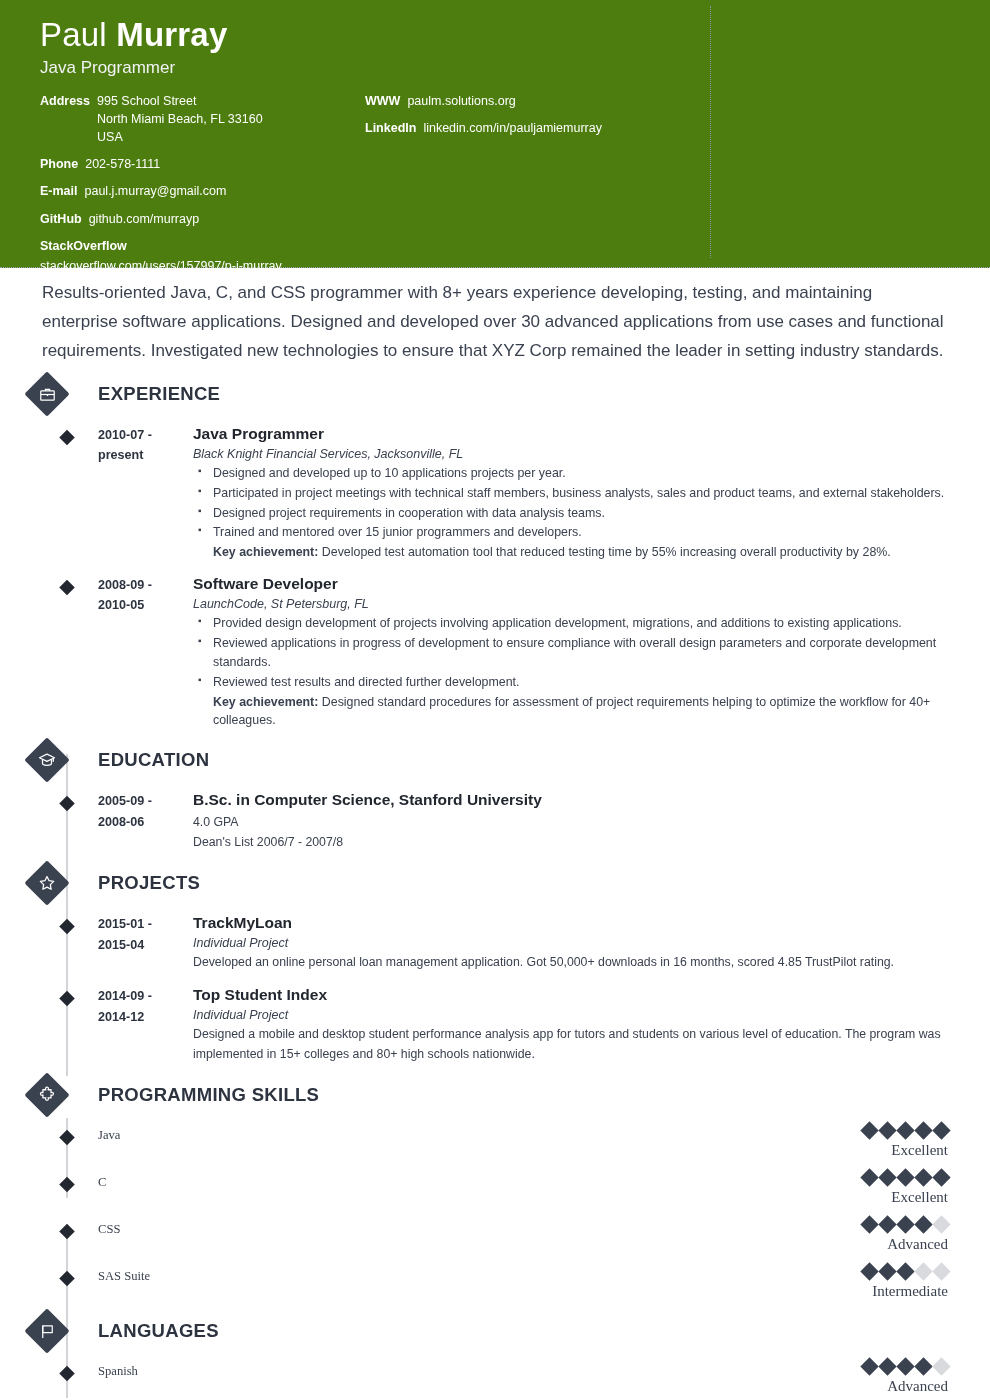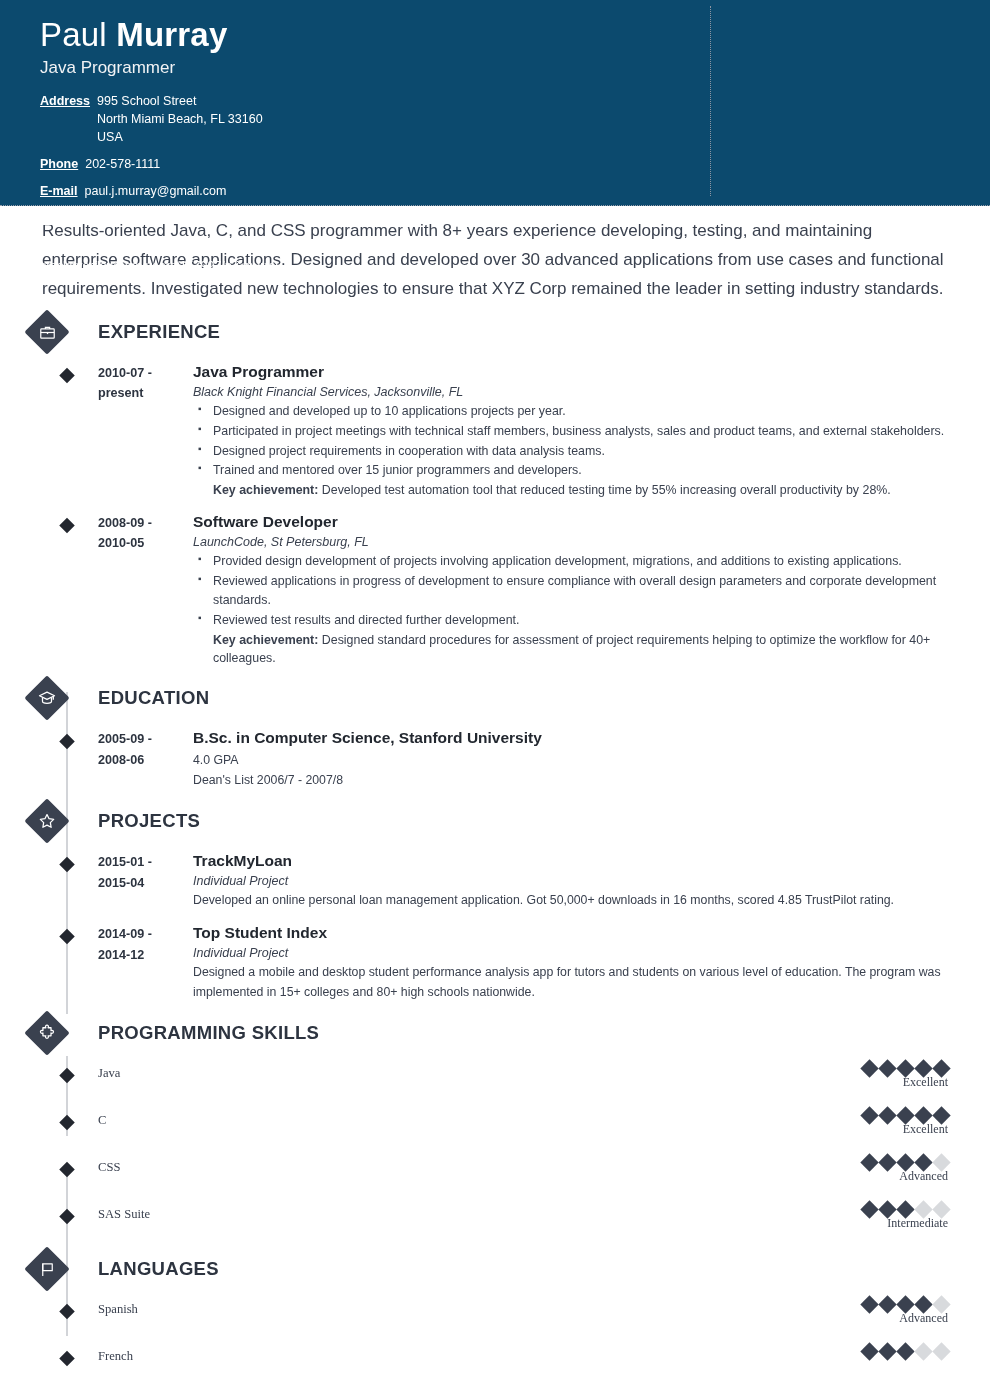--- a/index.html
+++ b/index.html
@@ -9,24 +9,24 @@
     height: 1400px;
     background: #ffffff;
     font-family: "Liberation Sans", sans-serif;
     color: #333a45;
     overflow: hidden;
   }
 
   
   .header {
     position: relative;
-    background: #0c4a6e;
+    background: #4d7c0f;
     color: #ffffff;
     padding: 16px 40px 14px 40px;
-    height: 206px;
+    height: 268px;
   }
   .header-divider-v {
     position: absolute;
     left: 710px;
     top: 6px;
     bottom: 10px;
     width: 1px;
     border-left: 1px dotted #8e95a2;
   }
   .header-divider-h {
@@ -65,21 +65,20 @@
     font-size: 12.5px;
     line-height: 1.45;
     margin-bottom: 9px;
     align-items: flex-start;
   }
   .crow .clabel {
     font-weight: 700;
     white-space: nowrap;
     margin-right: 7px;
     flex: 0 0 auto;
-    text-decoration: underline;
   }
   .crow .cval { font-weight: 400; }
   .crow .cval .line { display: block; }
   .crow.stacked { display: block; margin-bottom: 0; }
   .crow.stacked .clabel { display: block; margin-bottom: 2px; }
 
   
   .summary {
     font-size: 17px;
     line-height: 1.72;
@@ -239,22 +238,23 @@
   }
   .diamonds { display: flex; gap: 5px; justify-content: flex-end; }
   .dm {
     width: 13px;
     height: 13px;
     transform: rotate(45deg);
     background: #3a414f;
   }
   .dm.off { background: #d8dadd; }
   .skill-level {
-    font-size: 12px;
-    color: #3a414f;
+    font-size: 15px;
+    color: #3a414f;
+    margin-top: 5px;
     text-align: right;
   }
 
   svg { display: block; }
 </style>
 </head>
 <body>
 
 <div class="header">
   <div class="header-divider-v"></div>
@@ -292,20 +292,30 @@
         <span class="clabel">GitHub</span>
         <span class="cval">github.com/murrayp</span>
       </div>
 
       <div class="crow stacked">
         <span class="clabel">StackOverflow</span>
         <span class="cval">stackoverflow.com/users/157997/p-j-murray</span>
       </div>
     </div>
 
+    <div class="contact-right">
+      <div class="crow">
+        <span class="clabel">WWW</span>
+        <span class="cval">paulm.solutions.org</span>
+      </div>
+      <div class="crow">
+        <span class="clabel">LinkedIn</span>
+        <span class="cval">linkedin.com/in/pauljamiemurray</span>
+      </div>
+    </div>
   </div>
 </div>
 
 <div class="summary">Results-oriented Java, C, and CSS programmer with 8+ years experience developing, testing, and maintaining enterprise software applications. Designed and developed over 30 advanced applications from use cases and functional requirements. Investigated new technologies to ensure that XYZ Corp remained the leader in setting industry standards.</div>
 
 <div class="timeline">
 
   <div class="tl-line" style="top:384px;height:322px;"></div>
   <div class="tl-line" style="top:748px;height:80px;"></div>
   <div class="tl-line" style="top:864px;height:164px;"></div>

